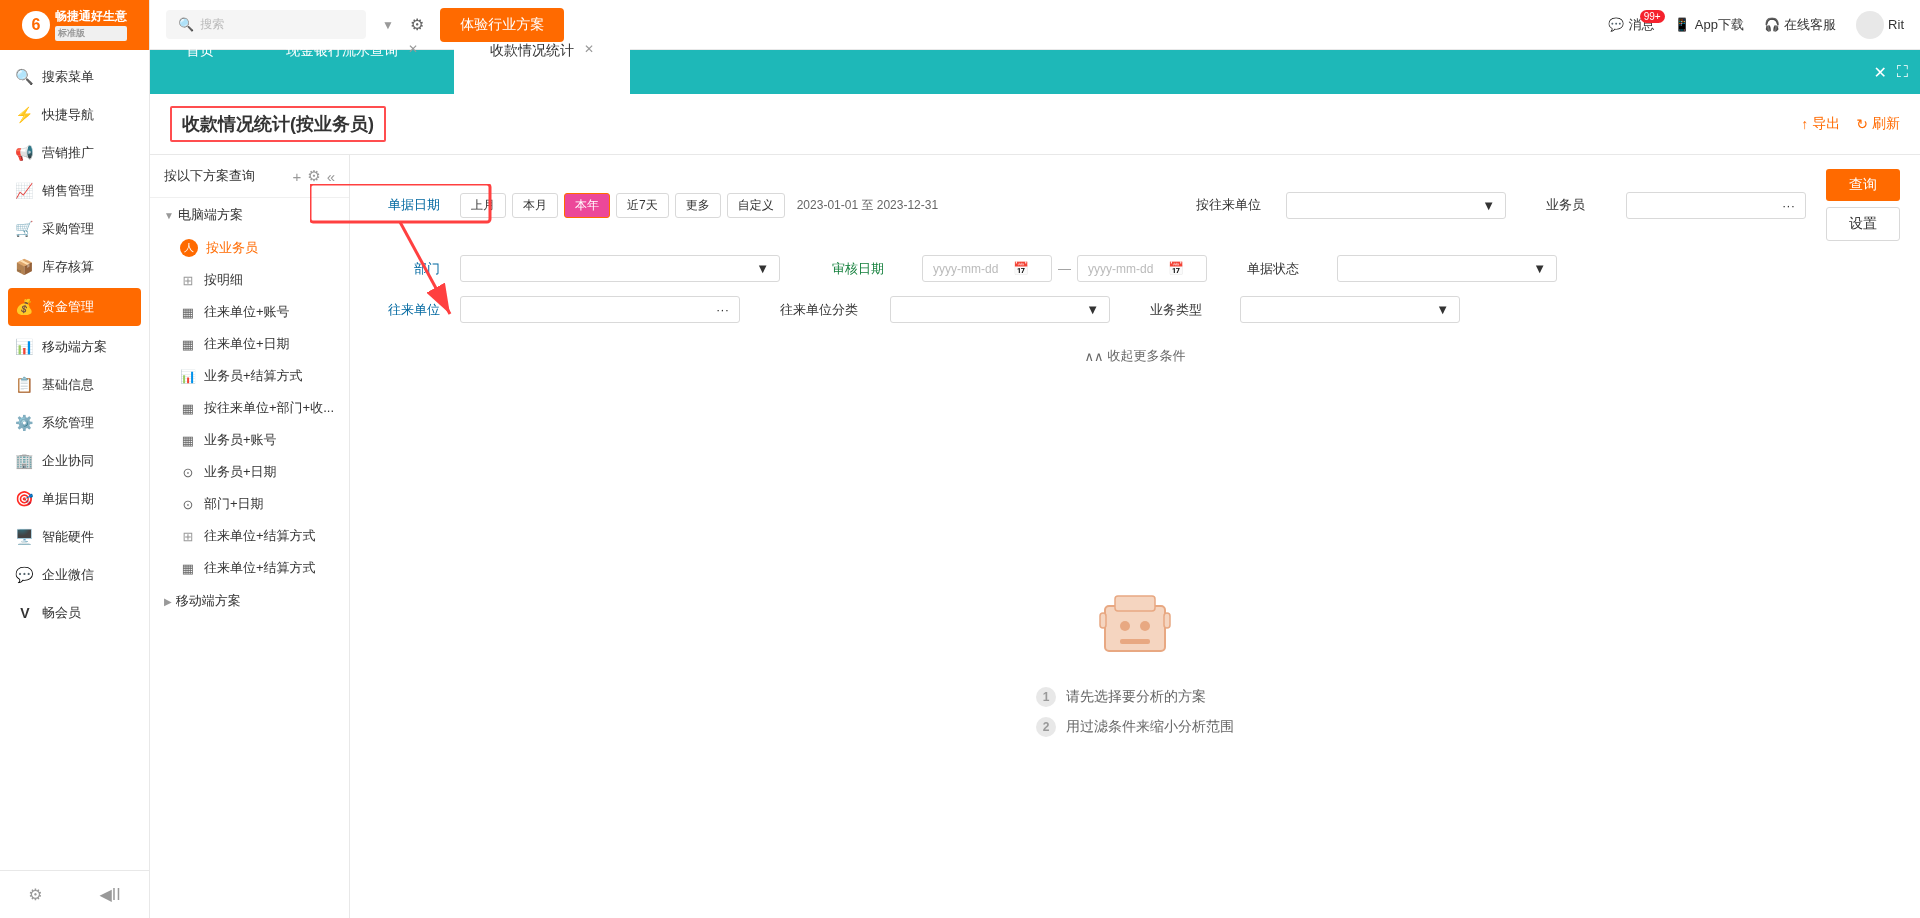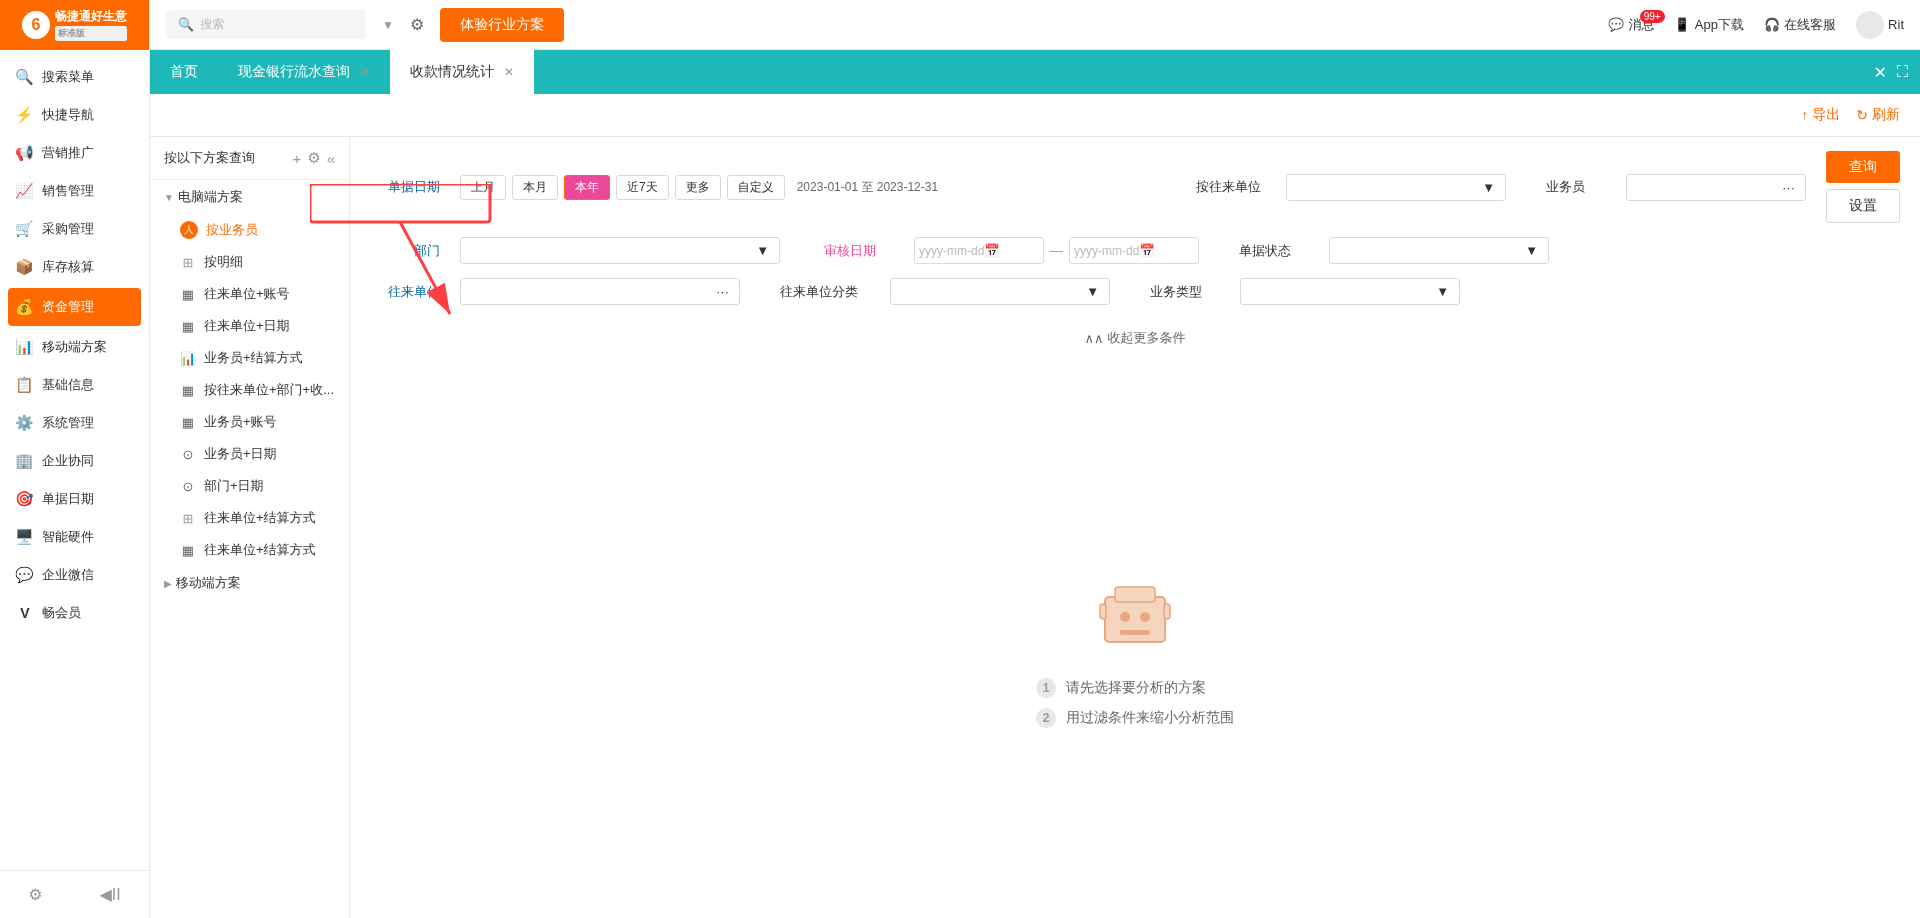--- a/index.html
+++ b/index.html
@@ -144,22 +144,22 @@
     .tabbar {
       height: 44px;
       background: #1eb8b8;
       display: flex;
       align-items: center;
       padding: 0;
     }
     .tab-item {
       height: 60px;
       display: flex;
-      align-items: center;
-      padding: 0 20px;
+      align-items: flex-start;
+      padding: 0 36px;
       color: white;
       font-size: 14px;
       cursor: pointer;
       gap: 6px;
       position: relative;
     }
     .tab-item.home { color: white; font-weight: 400; }
     .tab-item.active { background: white; color: #333; }
     .tab-item .tab-close { font-size: 12px; color: #999; margin-left: 4px; }
     .tab-item.active .tab-close { color: #999; }
@@ -250,28 +250,28 @@
       display: flex;
       align-items: center;
       justify-content: space-between;
       gap: 40px;
       min-width: 200px;
       cursor: pointer;
     }
     .filter-date-input {
       border: 1px solid #d9d9d9;
       border-radius: 3px;
-      padding: 5px 4px;
+      padding: 5px 10px;
       font-size: 13px;
       color: #999;
       background: white;
       min-width: 130px;
       display: flex;
       align-items: center;
-      gap: 0;
+      gap: 15px;
       text-align: center;
     }
     .date-separator { color: #999; font-size: 13px; }
     .query-btn {
       background: #ff6a00;
       color: white;
       border: none;
       border-radius: 3px;
       padding: 7px 22px;
       font-size: 14px;
@@ -552,20 +552,21 @@
     </div>
     <div class="tabbar-right">
       <span>✕</span>
       <span>⛶</span>
     </div>
   </div>
 
   <div class="page-wrapper">
 
     <div class="page-header">
+      <div class="page-title">收款情况统计(按业务员)</div>
       <div class="page-header-right">
         <div class="export-btn">
           <span>↑</span>
           <span>导出</span>
         </div>
         <div class="refresh-btn">
           <span>↻</span>
           <span>刷新</span>
         </div>
       </div>
@@ -675,21 +676,21 @@
               <button class="setting-btn">设置</button>
             </div>
           </div>
 
           <div class="filter-row">
             <span class="filter-label">部门</span>
             <div class="filter-select" style="min-width:320px;">
               <span style="color:#999;"></span>
               <span>▼</span>
             </div>
-            <span style="color:#ec4899;font-size:13px;min-width:70px;margin-left:24px;">审核日期</span>
+            <span style="color:#15803d;font-size:13px;min-width:70px;margin-left:32px;">审核日期</span>
             <div style="display:flex;align-items:center;gap:6px;">
               <div class="filter-date-input">
                 <span style="color:#bbb;font-size:12px;">yyyy-mm-dd</span>
                 <span>📅</span>
               </div>
               <span class="date-separator">—</span>
               <div class="filter-date-input">
                 <span style="color:#bbb;font-size:12px;">yyyy-mm-dd</span>
                 <span>📅</span>
               </div>

